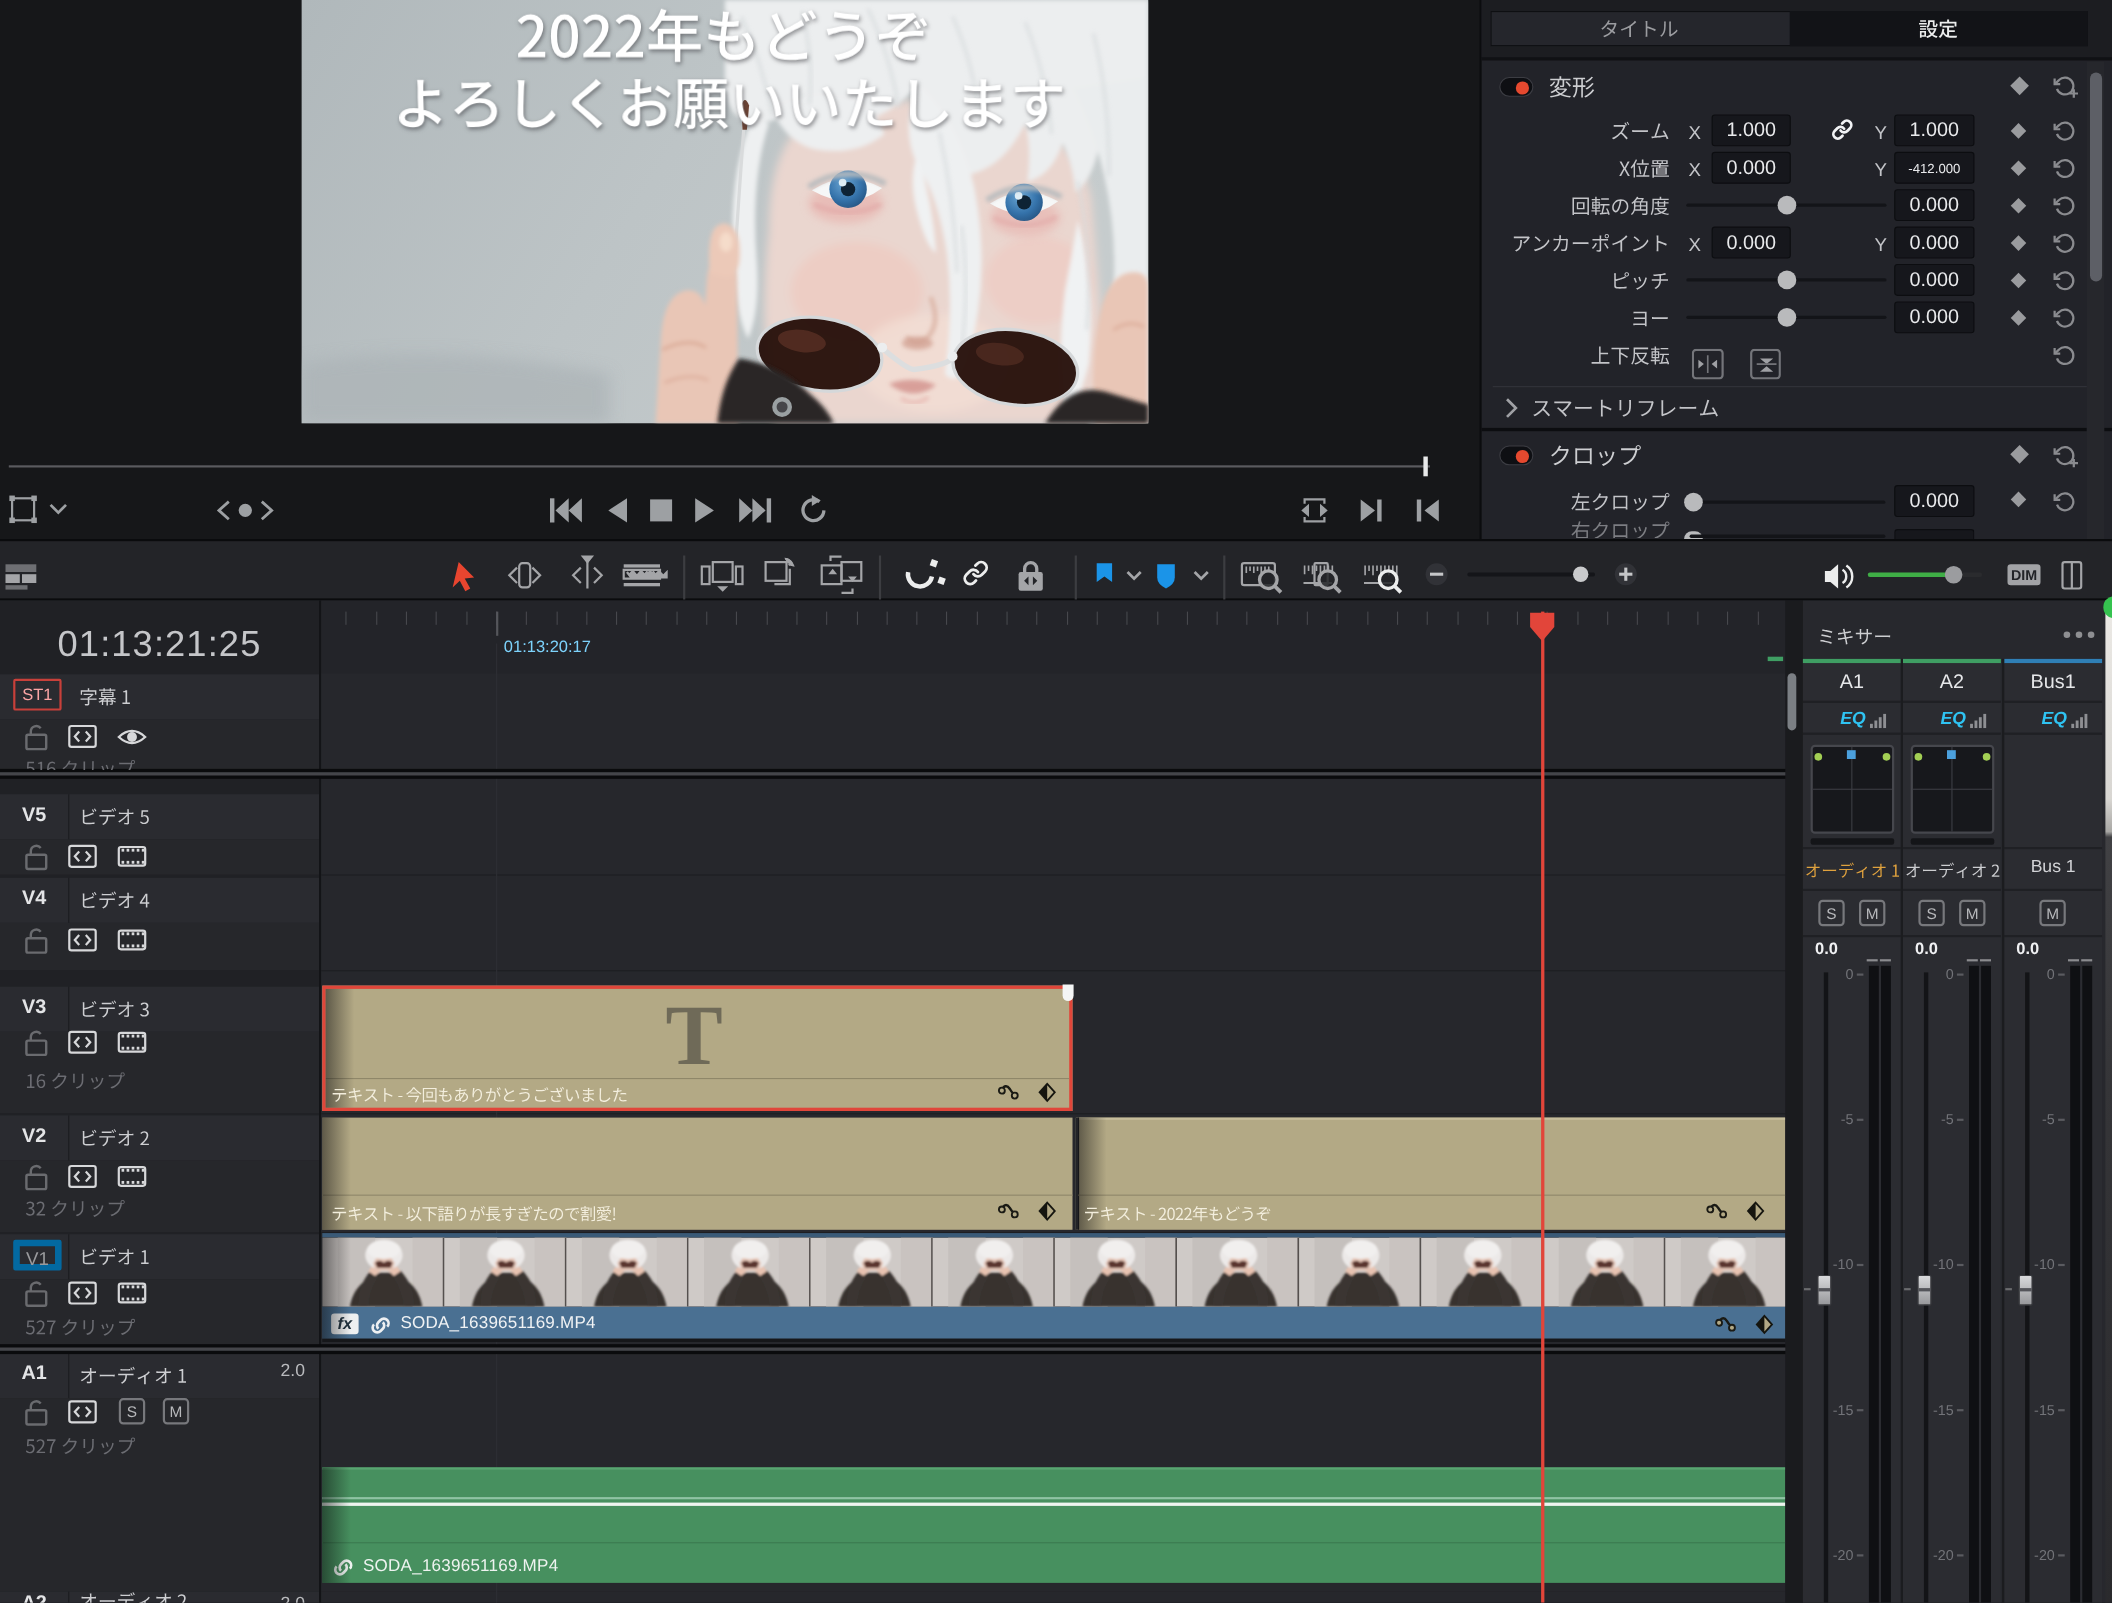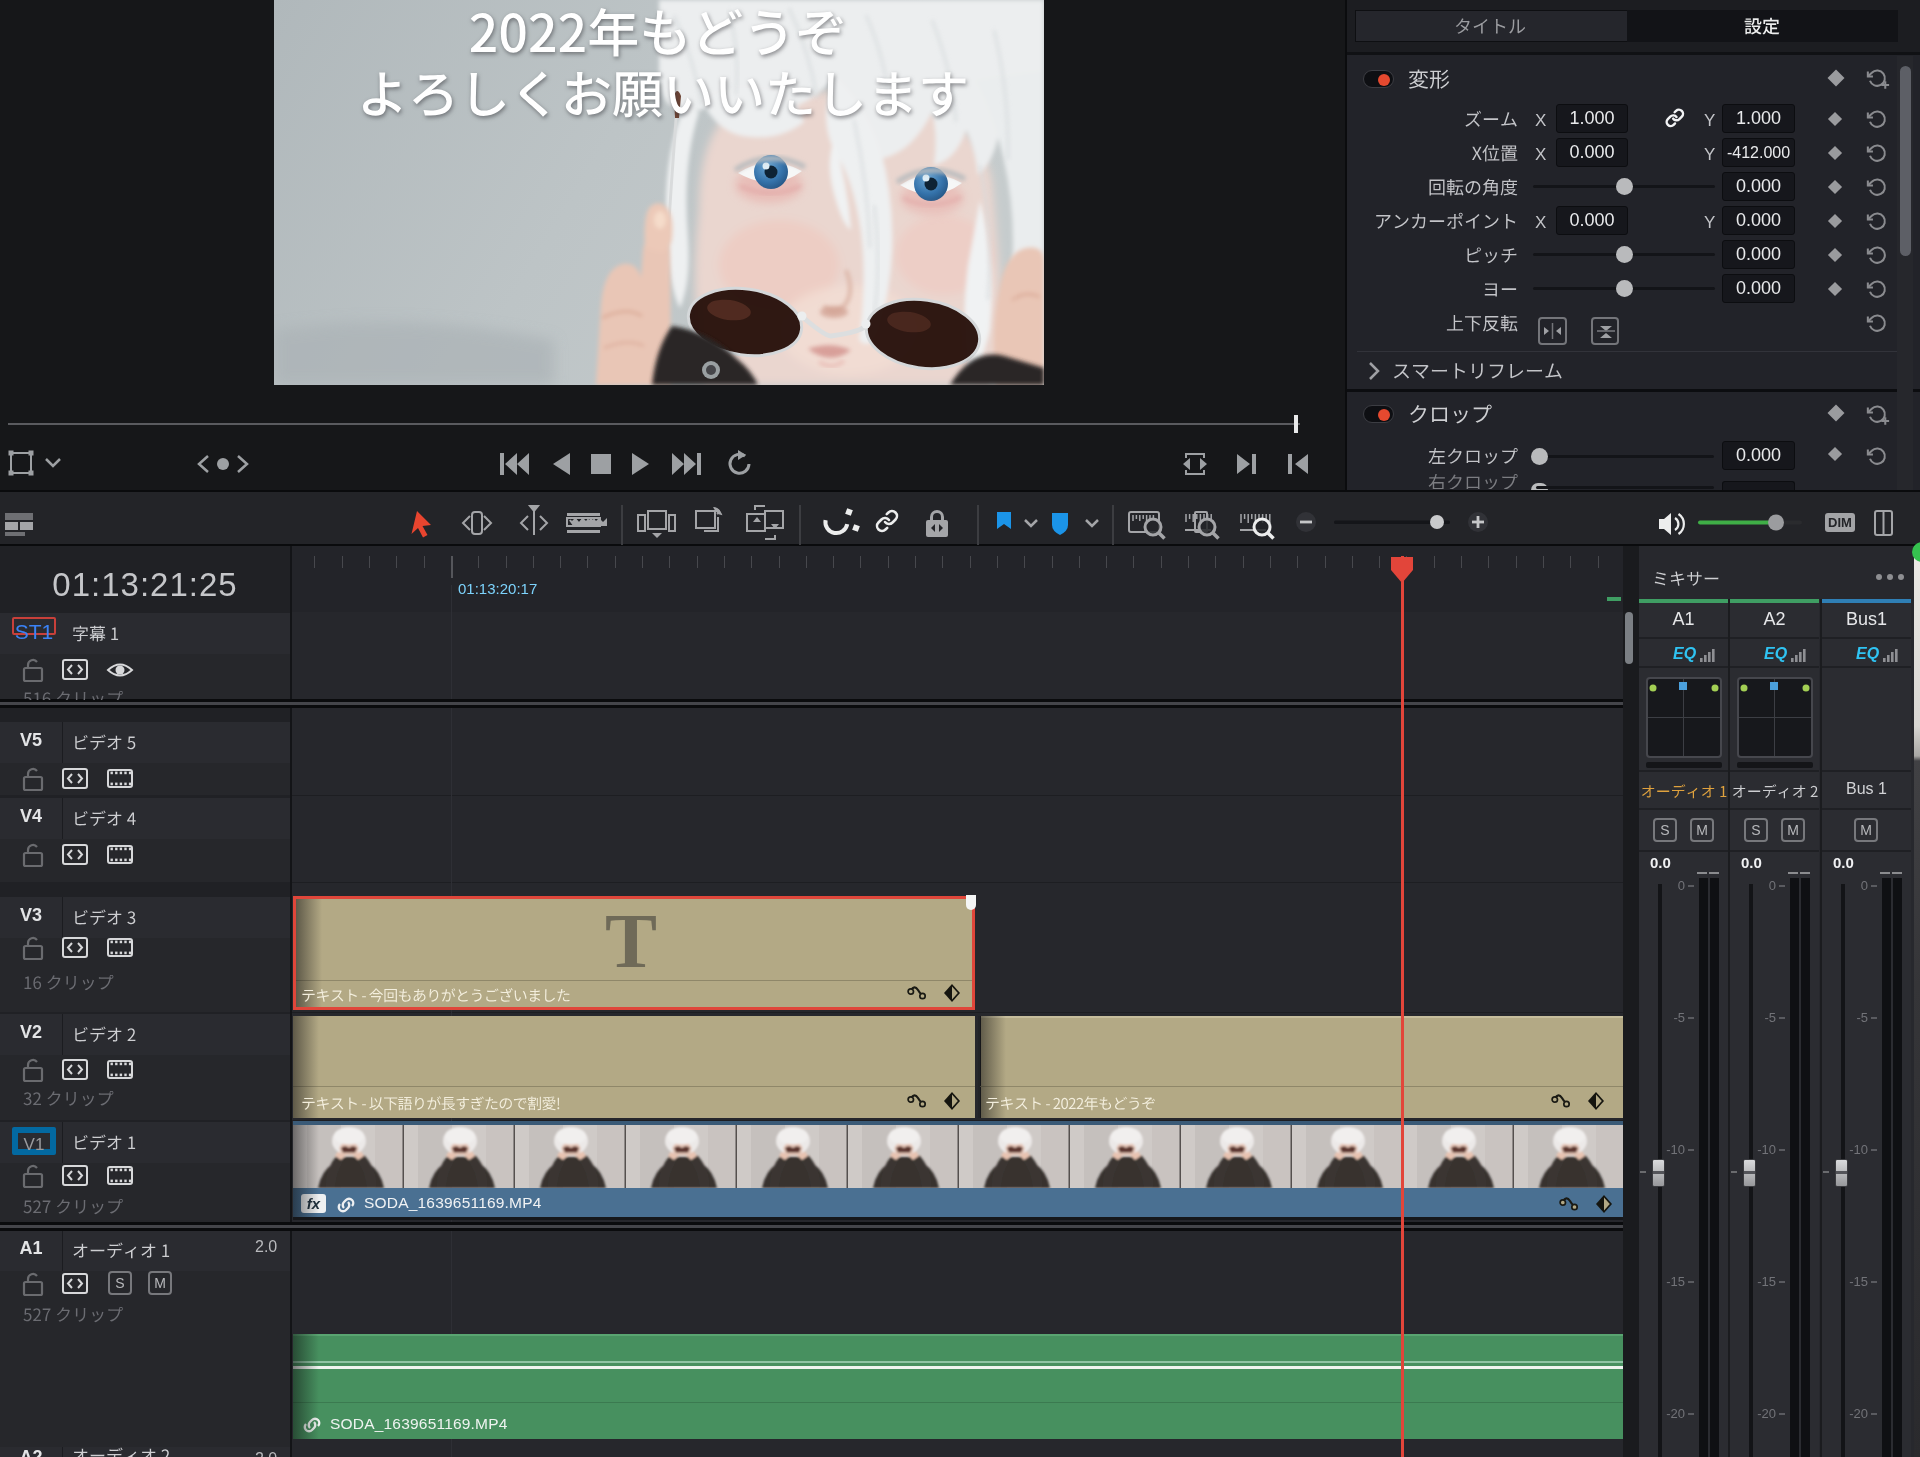--- a/index.html
+++ b/index.html
@@ -169,21 +169,21 @@
 <div class="ab" style="left:0;top:0;width:573px;height:52px;background:#1c1d21"></div>
 <div class="ab" style="left:8px;top:10px;width:543px;height:32px;background:#25262c;border:1px solid #0e0f12"></div>
 <div class="ab" style="left:280px;top:10px;width:271px;height:32px;background:#121317"></div>
 <div class="ab" style="left:0;top:52px;width:573px;height:3px;background:#101114"></div>
 <div class="ab toggle" style="left:16px;top:70px">
       <i></i>
     </div>
 <div class="ab inbox" style="left:209px;top:104px;width:72px;height:29px">1.000</div>
 <div class="ab inbox" style="left:375px;top:104px;width:73px;height:29px">1.000</div>
 <div class="ab inbox" style="left:209px;top:138px;width:72px;height:29px">0.000</div>
-<div class="ab inbox" style="left:375px;top:138px;width:73px;height:29px;font-size:16px;line-height:28px">-412.000</div>
+<div class="ab inbox" style="left:375px;top:138px;width:73px;height:29px;font-size:12px;line-height:28px">-412.000</div>
 <div class="ab sldtrack" style="left:186px;top:185px;width:182px"></div>
 <div class="ab sldknob" style="left:269px;top:178px"></div>
 <div class="ab inbox" style="left:375px;top:172px;width:73px;height:29px">0.000</div>
 <div class="ab inbox" style="left:209px;top:206px;width:72px;height:29px">0.000</div>
 <div class="ab inbox" style="left:375px;top:206px;width:73px;height:29px">0.000</div>
 <div class="ab sldtrack" style="left:186px;top:253px;width:182px"></div>
 <div class="ab sldknob" style="left:269px;top:246px"></div>
 <div class="ab inbox" style="left:375px;top:240px;width:73px;height:29px">0.000</div>
 <div class="ab sldtrack" style="left:186px;top:287px;width:182px"></div>
 <div class="ab sldknob" style="left:269px;top:280px"></div>
@@ -469,21 +469,21 @@
     <div class="tick" style="left:1516px;top:10px;width:1px;height:12px"></div>
     <div class="tick" style="left:1543px;top:10px;width:1px;height:12px"></div>
     <div class="tick" style="left:1570px;top:10px;width:1px;height:12px"></div>
     <div class="tick" style="left:1598px;top:10px;width:1px;height:12px"></div>
 <div class="tick" style="left:451px;top:10px;width:2px;height:22px;background:#55565b"></div>
 <div class="ab" style="left:458px;top:34px;color:#7dd3fc;font-size:15px">01:13:20:17</div>
 <div class="ab" style="left:0;top:0;width:290px;height:911px;background:#202125"></div>
 <div class="ab" style="left:0;top:20px;width:290px;text-align:center;color:#c5c6c9;font-size:33px;letter-spacing:1px">01:13:21:25</div>
 <div class="ab hdrname" style="left:0;top:67px;width:290px;height:41px"></div>
 <div class="ab hdricons" style="left:0;top:108px;width:290px;height:45px"></div>
-<div class="ab" style="left:12px;top:71px;width:44px;height:18px;border:2px solid #c8403a;border-radius:2px;color:#3b82f6;font-size:21px;text-align:center;line-height:25px">ST1</div>
+<div class="ab" style="left:12px;top:71px;width:44px;height:29px;border:2px solid #c8403a;border-radius:2px;color:#fca5a5;font-size:15px;text-align:center;line-height:25px">ST1</div>
 <div class="ab hdrname" style="left:0;top:176px;width:290px;height:41px"></div>
 <div class="ab hdricons" style="left:0;top:217px;width:290px;height:32px"></div>
 <div class="ab" style="left:62px;top:176px;width:1px;height:41px;background:#1b1c20"></div>
 <div class="ab" style="left:0;top:180px;width:62px;height:28px;color:#e3e4e6;font-size:18px;font-weight:bold;text-align:center;line-height:28px">V5</div>
 <div class="ab hdrname" style="left:0;top:252px;width:290px;height:41px"></div>
 <div class="ab hdricons" style="left:0;top:293px;width:290px;height:43px"></div>
 <div class="ab" style="left:62px;top:252px;width:1px;height:41px;background:#1b1c20"></div>
 <div class="ab" style="left:0;top:256px;width:62px;height:28px;color:#e3e4e6;font-size:18px;font-weight:bold;text-align:center;line-height:28px">V4</div>
 <div class="ab hdrname" style="left:0;top:351px;width:290px;height:41px"></div>
 <div class="ab hdricons" style="left:0;top:392px;width:290px;height:74px"></div>

